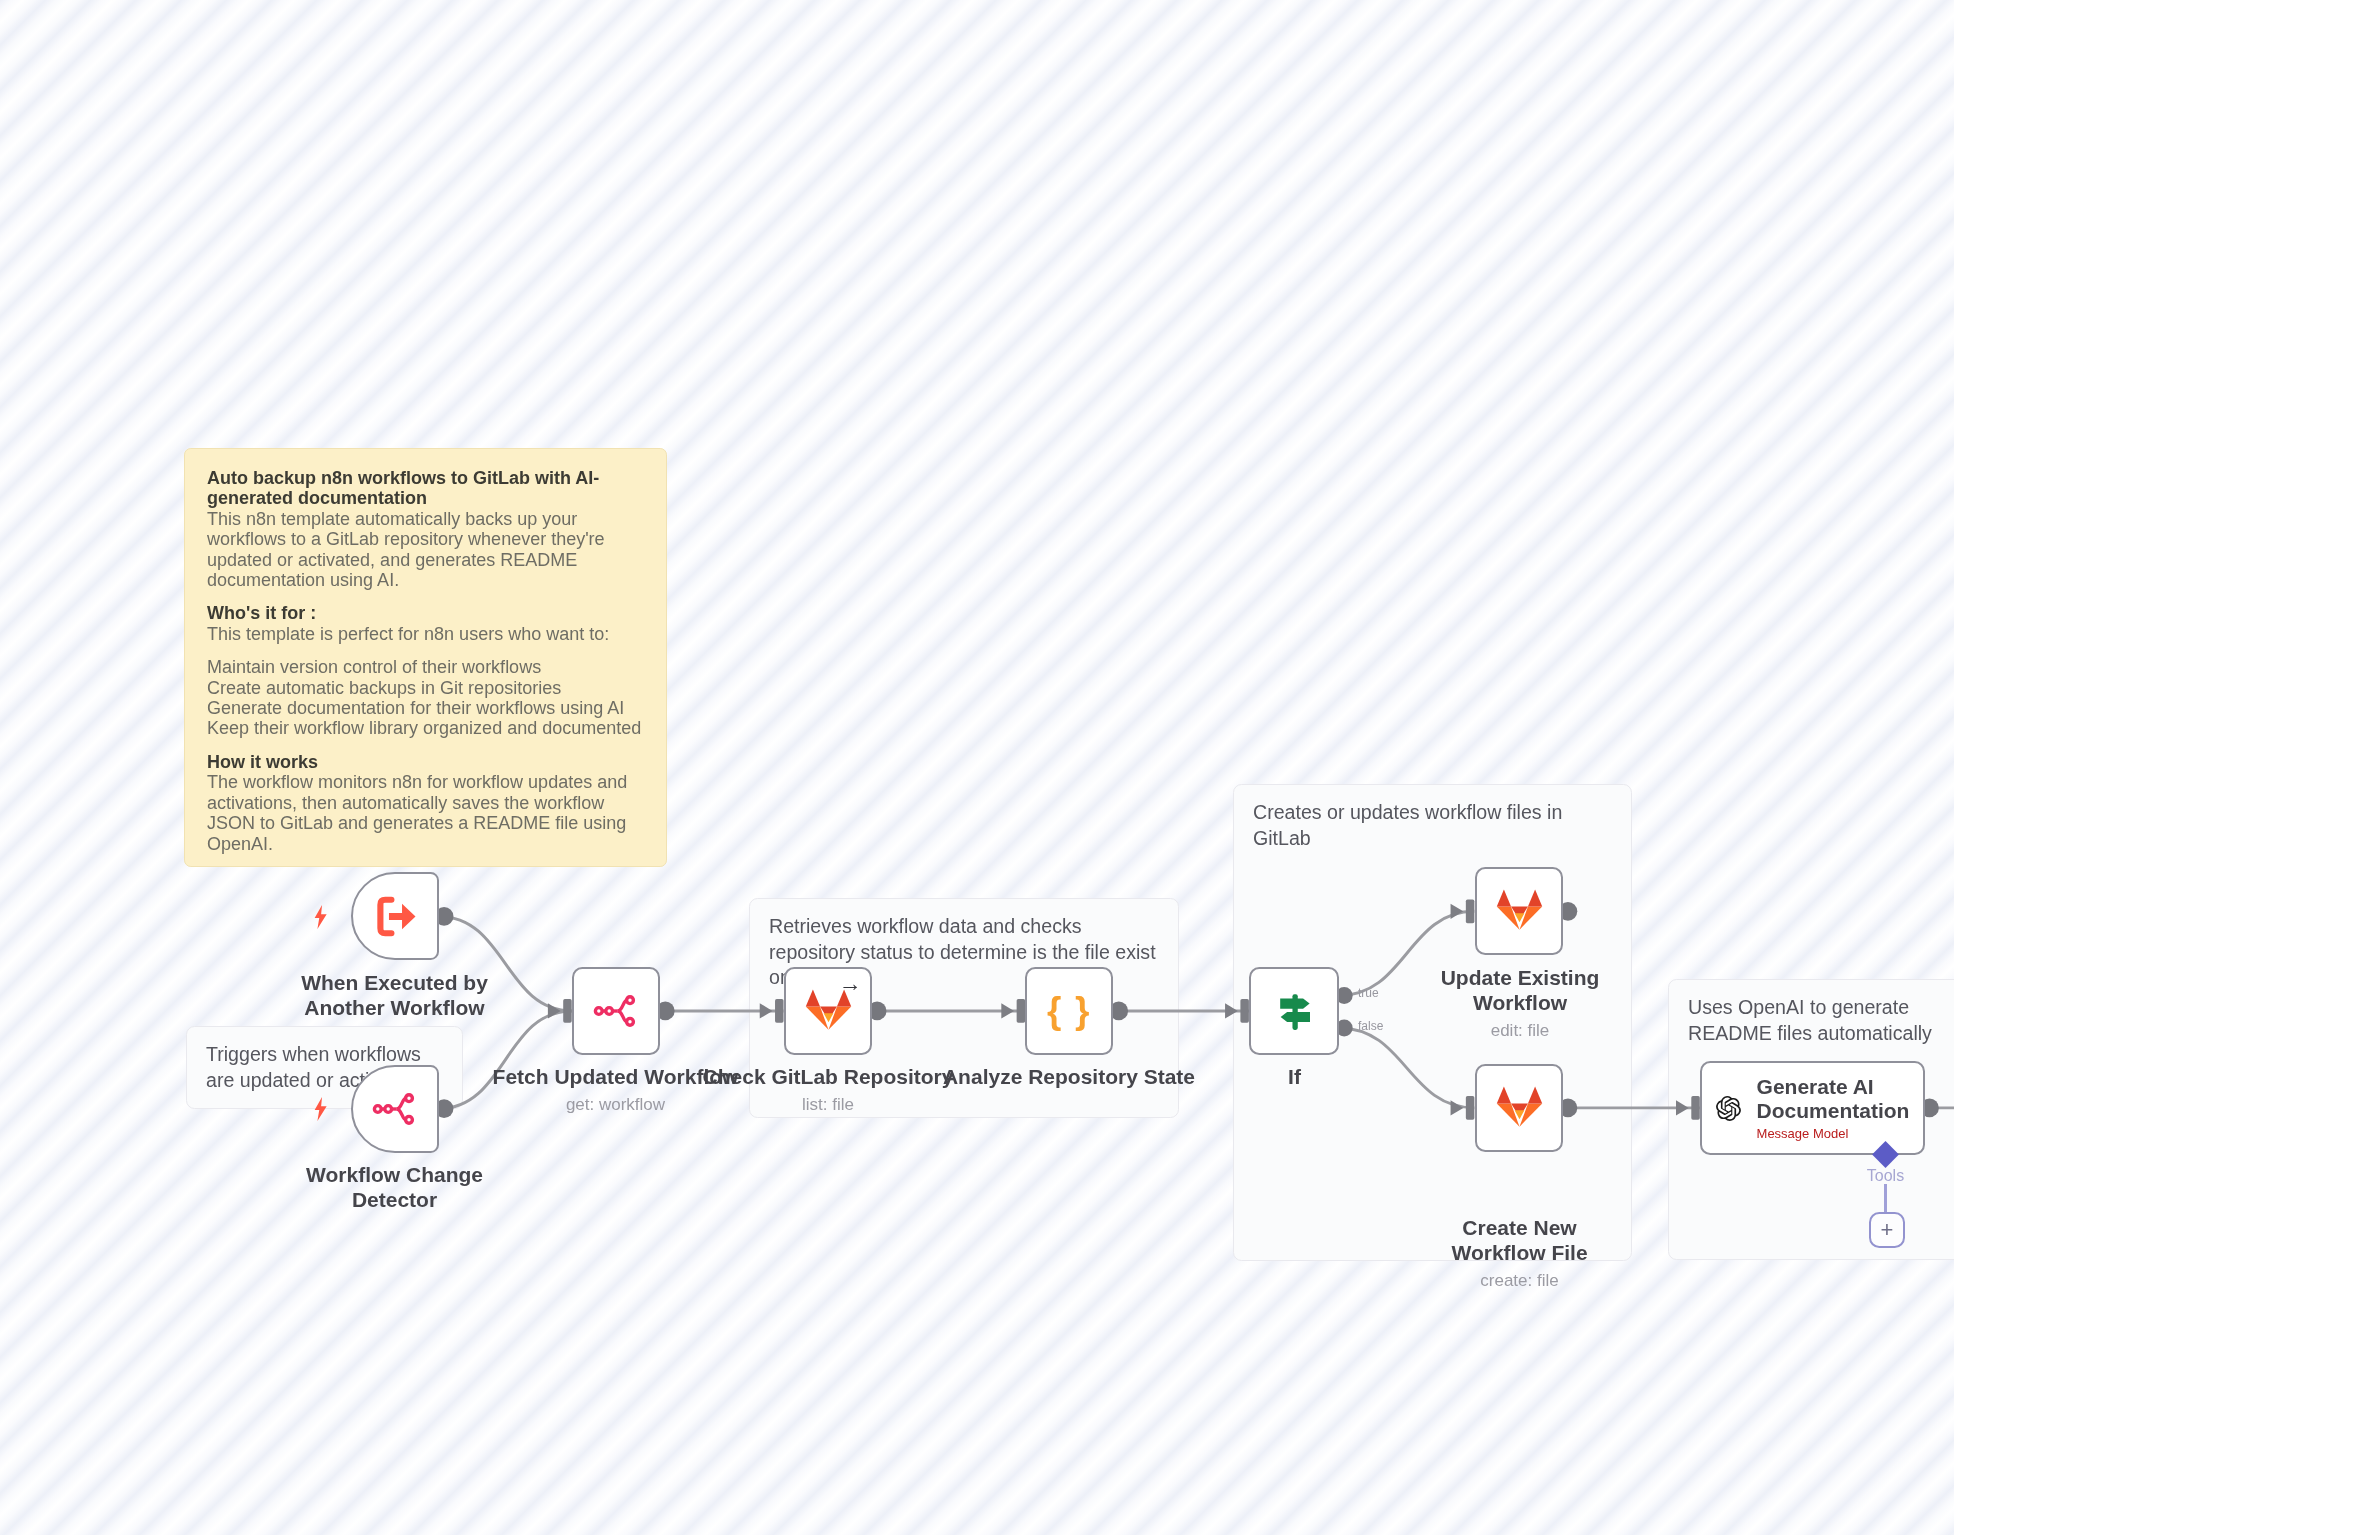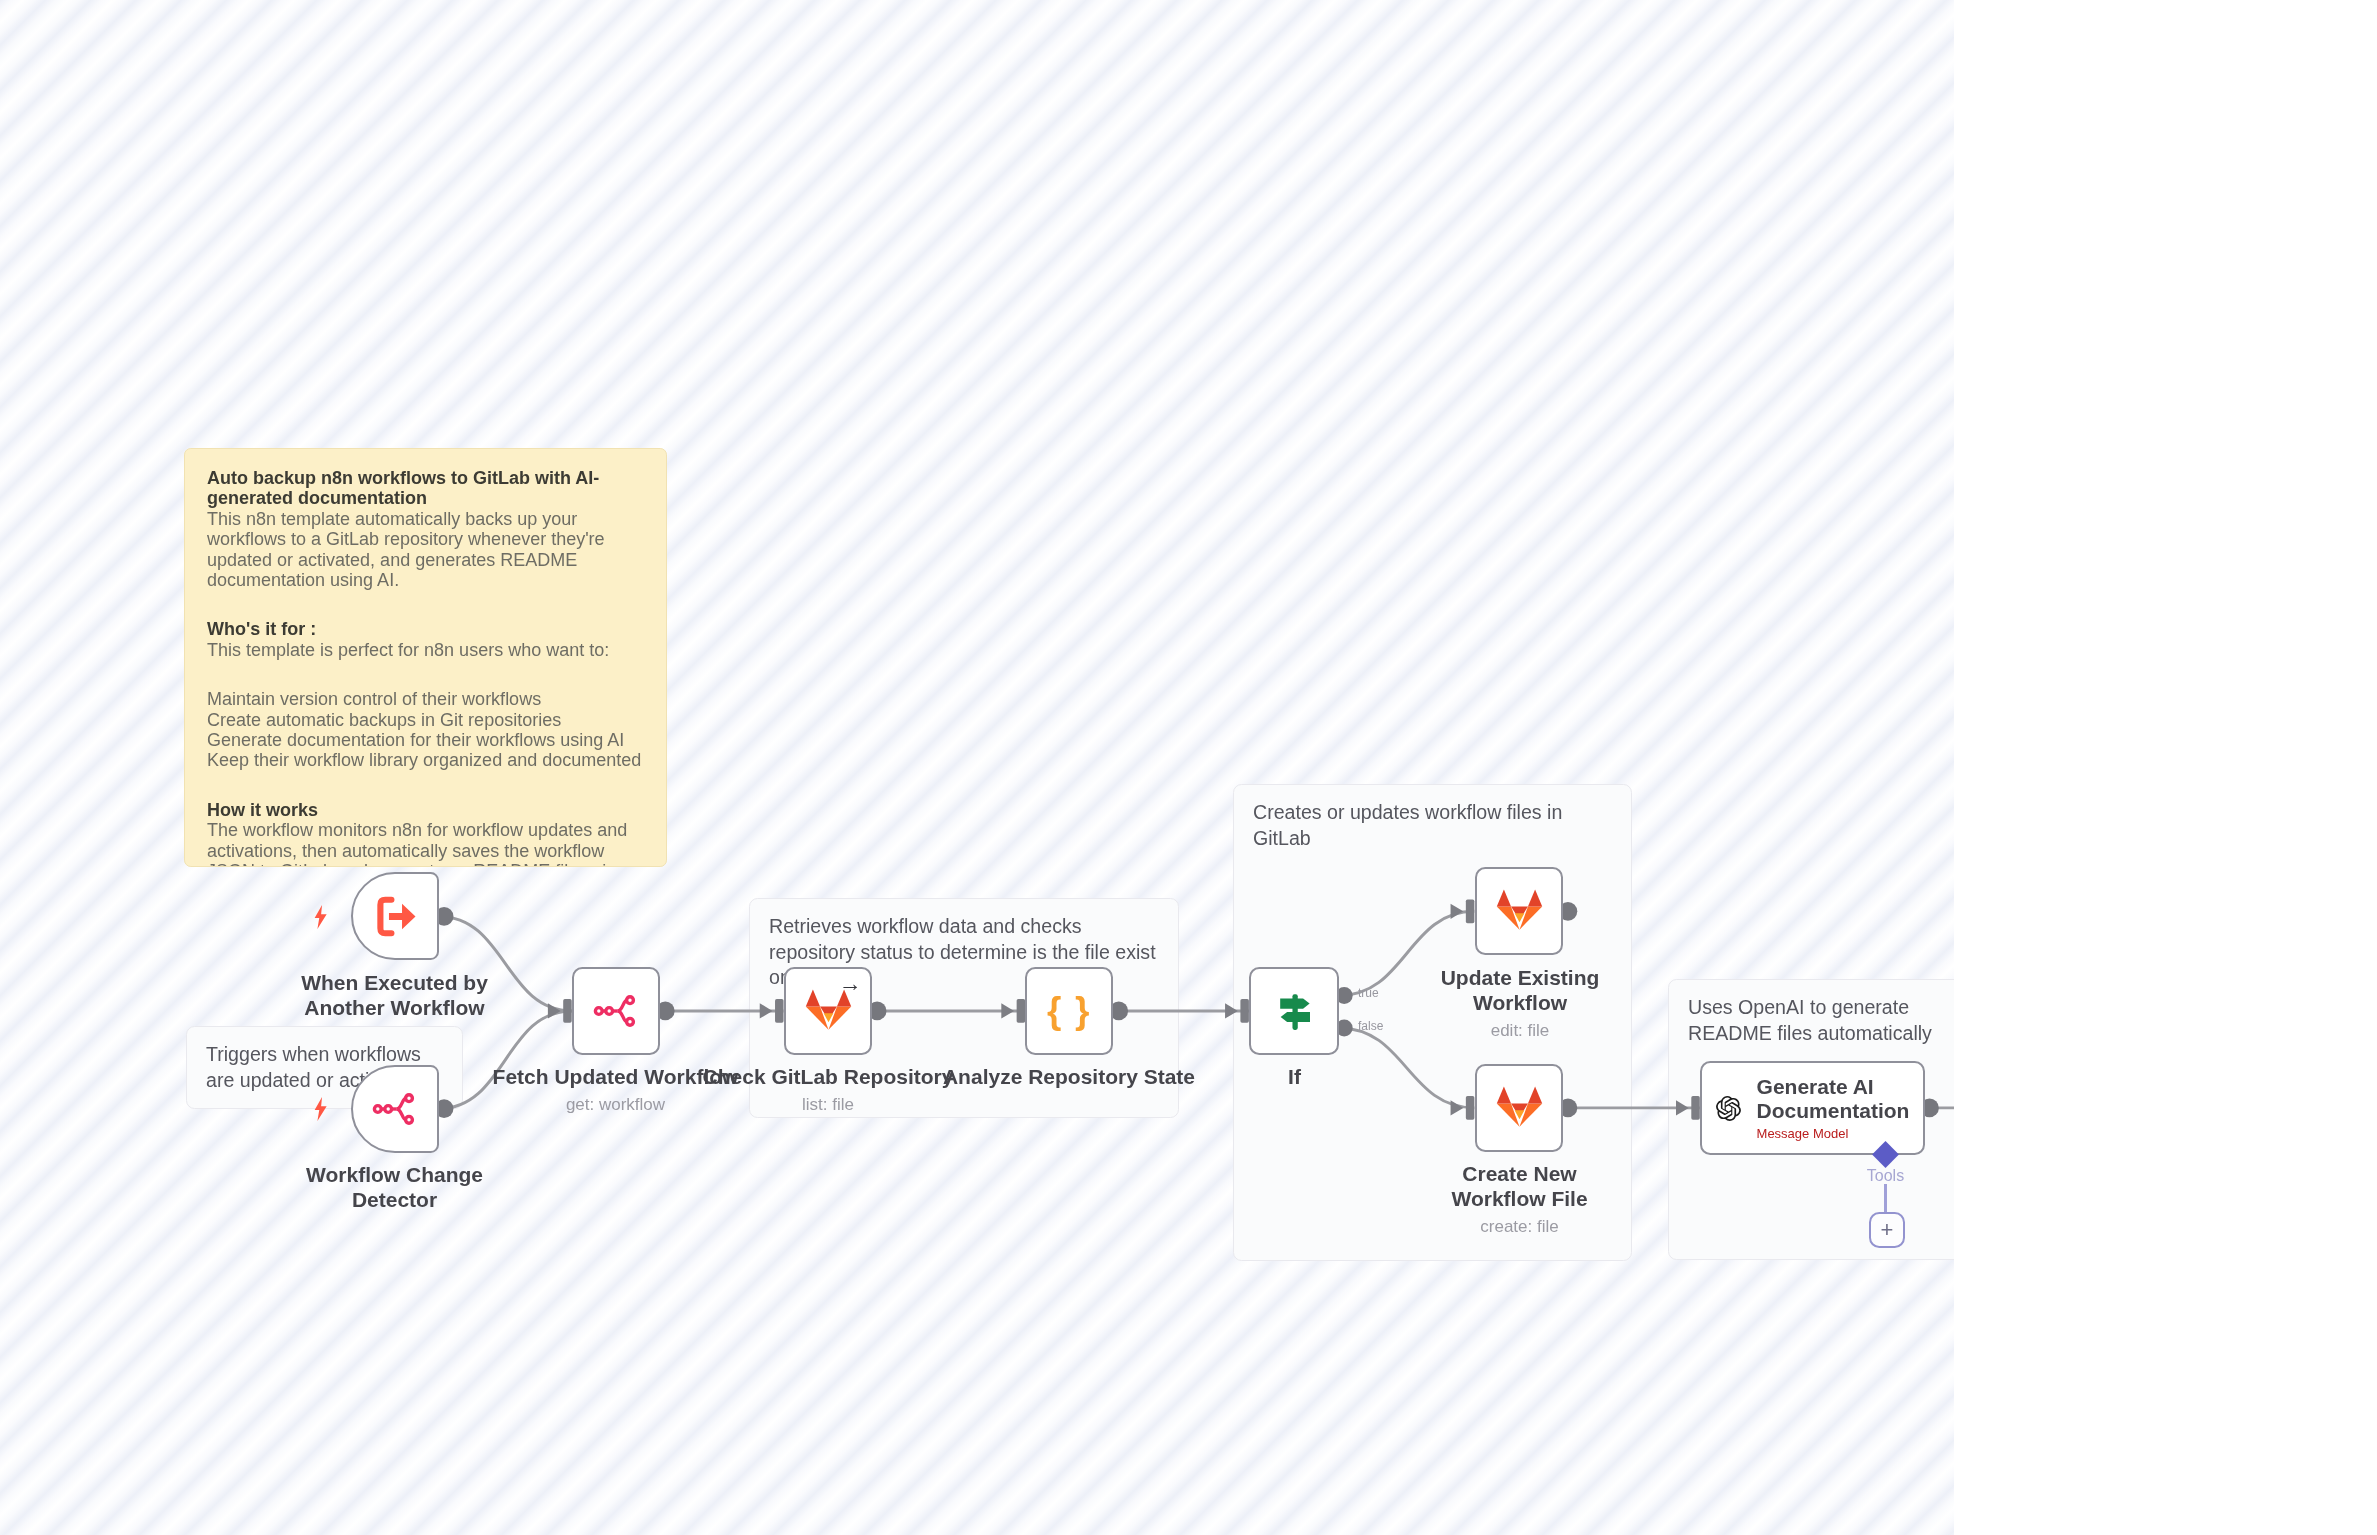--- a/index.html
+++ b/index.html
@@ -13,21 +13,21 @@
   .note{
     position:absolute;background:#fafbfc;border:1.3px solid #e9e9ee;border-radius:8.5px;
     box-sizing:border-box;padding:15.3px 19px;color:#55565e;font-size:19.6px;line-height:1.3;z-index:1;
   }
   .sticky{
     position:absolute;left:184px;top:448px;width:483px;height:419px;box-sizing:border-box;
     background:#fcf0c8;border:0.9px solid #f1e2b2;border-radius:6.8px;padding:19px 22px;
     color:#6e6d64;font-size:18px;line-height:20.4px;z-index:1;overflow:hidden;
   }
   .sticky-h{font-weight:700;color:#3c3b33;}
-  .mt{margin-top:29px;}
+  .mt{margin-top:13px;}
   
   .node{
     position:absolute;width:88px;height:88px;background:#ffffff;border:2.1px solid #8f909a;
     border-radius:10.2px;box-sizing:border-box;z-index:3;display:flex;align-items:center;justify-content:center;
   }
   .trigger{border-radius:54px 10.2px 10.2px 54px;}
   .node-corner{position:absolute;top:3.4px;right:8.5px;font-size:23px;color:#33343a;line-height:1;}
   .braces{font-size:37px;font-weight:600;color:#f8a12f;letter-spacing:1.7px;}
   .node-caption{position:absolute;z-index:3;text-align:center;}
   .node-title{font-weight:700;font-size:21px;color:#45454b;line-height:1.18;}
@@ -246,21 +246,21 @@
   <div class="node" style="left:1475px;top:1064px;">
     <svg width="49" height="46" viewBox="0 0 110 100">
       <polygon fill="#fc6d26" points="4,40 36,40 55,92"></polygon>
       <polygon fill="#fc6d26" points="106,40 74,40 55,92"></polygon>
       <polygon fill="#e24329" points="20,2 36,40 4,40"></polygon>
       <polygon fill="#e24329" points="90,2 74,40 106,40"></polygon>
       <polygon fill="#e24329" points="36,40 74,40 55,70"></polygon>
       <polygon fill="#fca326" points="44,55 66,55 55,75"></polygon>
     </svg>
   </div>
-  <div class="node-caption" style="left:1413px;top:1162px;width:213px;">
+  <div class="node-caption" style="left:1413px;top:1216px;width:213px;">
     <div class="node-title">Create New Workflow File</div>
     <div class="node-sub">create: file</div>
   </div>
 
   <div class="wide-node">
     <svg width="53" height="53" viewBox="0 0 24 24">
       <path fill="#1c1c1c" d="M22.2819 9.8211a5.9847 5.9847 0 0 0-.5157-4.9108 6.0462 6.0462 0 0 0-6.5098-2.9A6.0651 6.0651 0 0 0 4.9807 4.1818a5.9847 5.9847 0 0 0-3.9977 2.9 6.0462 6.0462 0 0 0 .7427 7.0966 5.98 5.98 0 0 0 .511 4.9107 6.051 6.051 0 0 0 6.5146 2.9001A5.9847 5.9847 0 0 0 13.2599 24a6.0557 6.0557 0 0 0 5.7718-4.2058 5.9894 5.9894 0 0 0 3.9977-2.9001 6.0557 6.0557 0 0 0-.7475-7.0729zm-9.022 12.6081a4.4755 4.4755 0 0 1-2.8764-1.0408l.1419-.0804 4.7783-2.7582a.7948.7948 0 0 0 .3927-.6813v-6.7369l2.02 1.1686a.071.071 0 0 1 .038.052v5.5826a4.504 4.504 0 0 1-4.4945 4.4944zm-9.6607-4.1254a4.4708 4.4708 0 0 1-.5346-3.0137l.142.0852 4.783 2.7582a.7712.7712 0 0 0 .7806 0l5.8428-3.3685v2.3324a.0804.0804 0 0 1-.0332.0615L9.74 19.9502a4.4992 4.4992 0 0 1-6.1408-1.6464zM2.3408 7.8956a4.485 4.485 0 0 1 2.3655-1.9728V11.6a.7664.7664 0 0 0 .3879.6765l5.8144 3.3543-2.0201 1.1685a.0757.0757 0 0 1-.071 0l-4.8303-2.7865A4.504 4.504 0 0 1 2.3408 7.8956zm16.5963 3.8558L13.1038 8.364 15.1192 7.2a.0757.0757 0 0 1 .071 0l4.8303 2.7913a4.4944 4.4944 0 0 1-.6765 8.1042v-5.6772a.79.79 0 0 0-.407-.667zm2.0107-3.0231l-.142-.0852-4.7735-2.7818a.7759.7759 0 0 0-.7854 0L9.409 9.2297V6.8974a.0662.0662 0 0 1 .0284-.0615l4.8303-2.7866a4.4992 4.4992 0 0 1 6.6802 4.66zM8.3065 12.863l-2.02-1.1638a.0804.0804 0 0 1-.038-.0567V6.0742a4.4992 4.4992 0 0 1 7.3757-3.4537l-.142.0805L8.704 5.459a.7948.7948 0 0 0-.3927.6813zm1.0976-2.3654l2.602-1.4998 2.6069 1.4998v2.9994l-2.5974 1.4997-2.6067-1.4997Z"></path>
     </svg>
     <div>
       <div class="wide-title">Generate AI Documentation</div>

